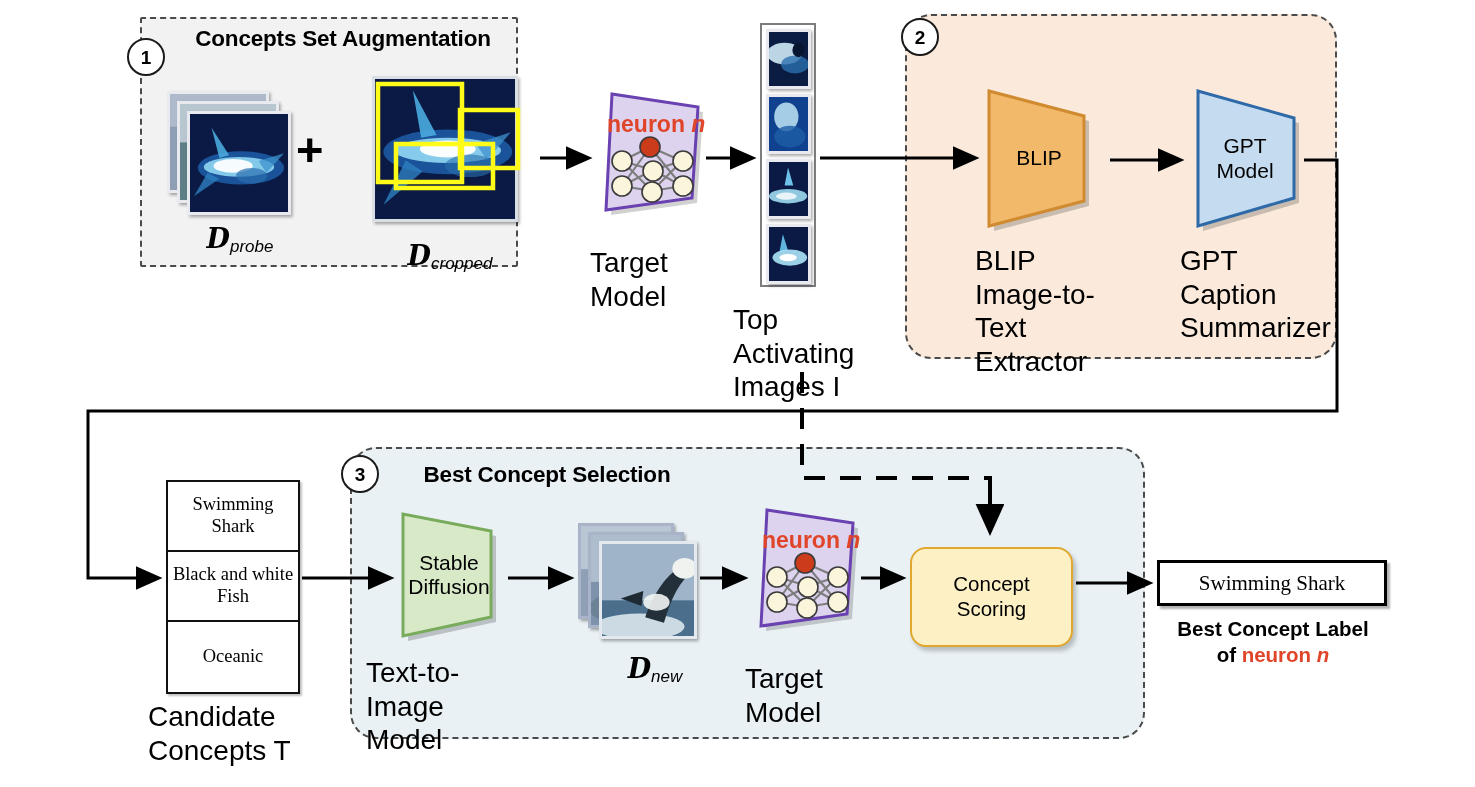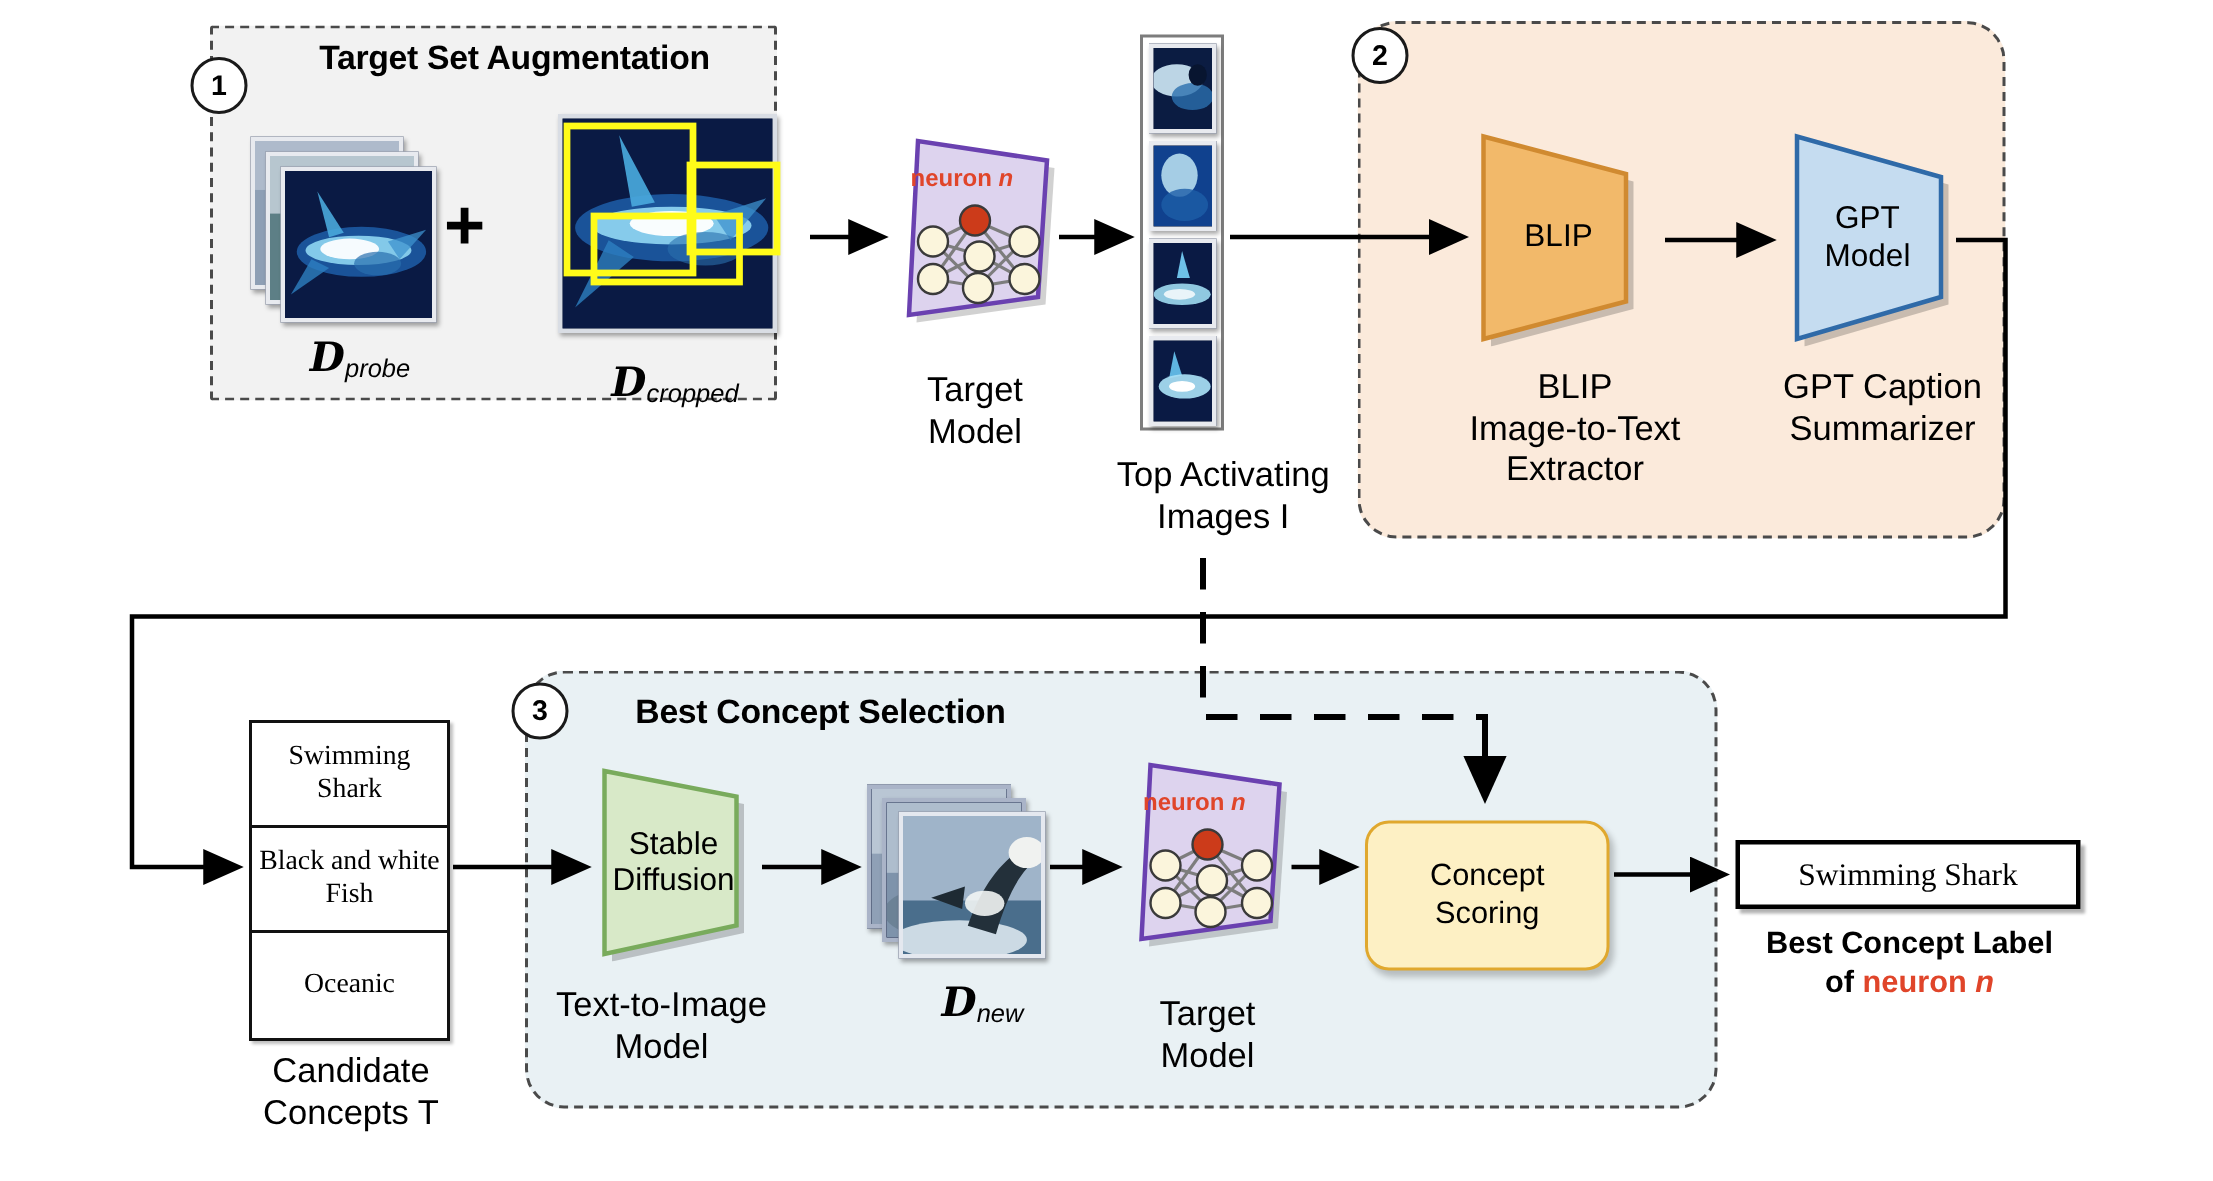--- a/index.html
+++ b/index.html
@@ -19,21 +19,21 @@
          font-weight:bold;font-size:19px;line-height:1;z-index:12;font-family:"Liberation Sans",sans-serif;}
 
   .sectitle{position:absolute;font-weight:bold;font-size:22.5px;line-height:1.16;text-align:center;letter-spacing:-0.2px;}
 
   
   .trap{position:absolute;display:flex;align-items:center;justify-content:center;
         text-align:center;font-size:21px;line-height:1.16;box-sizing:border-box;}
   .trap .tsvg{position:absolute;left:0;top:0;width:100%;height:100%;}
   .trap .tlabel{position:relative;z-index:3;}
 
-  .caption{position:absolute;text-align:center;font-size:23px;line-height:1.2;}
+  .caption{position:absolute;text-align:left;font-size:28px;line-height:1.2;}
 
   
   .photo{position:absolute;box-sizing:border-box;border:3px solid #e8eaef;background:#0a1838;
          box-shadow:1.5px 2px 3px rgba(0,0,0,.35);overflow:hidden;}
   .photo .px{position:absolute;left:0;top:0;width:100%;height:100%;}
 
   
   #cand{position:absolute;left:166px;top:480px;width:134px;border:2.4px solid #111;
         box-sizing:border-box;background:#fff;box-shadow:2px 2px 2px rgba(0,0,0,.25);}
   #cand .crow{border-bottom:2.4px solid #111;box-sizing:border-box;
@@ -58,32 +58,32 @@
   
   #plus{position:absolute;left:296px;top:126px;font-size:47px;font-weight:bold;line-height:1;
         font-family:"Liberation Sans",sans-serif;}
 
   
   .dlabel{position:absolute;text-align:center;font-size:22px;line-height:1;white-space:nowrap;}
   .dlabel .dscript{font-family:"DejaVu Serif",serif;font-style:italic;font-weight:bold;font-size:27px;}
   .dlabel .dsub{font-style:italic;font-size:17px;vertical-align:-4px;}
 
   
-  .neuronlab{position:absolute;font-weight:bold;font-size:16px;color:#e0452a;white-space:nowrap;z-index:4;}
+  .neuronlab{position:absolute;font-weight:bold;font-size:23px;color:#e0452a;white-space:nowrap;z-index:4;}
 
   svg.ov{position:absolute;left:0;top:0;width:1475px;height:787px;pointer-events:none;}
 </style>
 </head>
 <body>
 
 <div id="stage">
 
   <div class="section" id="sec1"></div>
   <div class="badge" style="left:127px;top:38px;">1</div>
-  <div class="sectitle" style="left:178px;top:26px;width:330px;">Target Set Augmentation</div>
+  <div class="sectitle" style="left:178px;top:26px;width:330px;">Concepts Set Augmentation</div>
 
   <div class="photo" style="left:167px;top:91px;width:102px;height:102px;">
     <svg class="px" viewBox="0 0 100 100" preserveAspectRatio="none">
         <rect width="100" height="100" fill="#8e9fb5"></rect>
         <rect y="0" width="100" height="34" fill="#aebacb"></rect>
         <ellipse cx="48" cy="52" rx="26" ry="30" fill="#55503f"></ellipse>
       </svg>
   </div>
   <div class="photo" style="left:177px;top:101px;width:102px;height:102px;">
     <svg class="px" viewBox="0 0 100 100" preserveAspectRatio="none">

